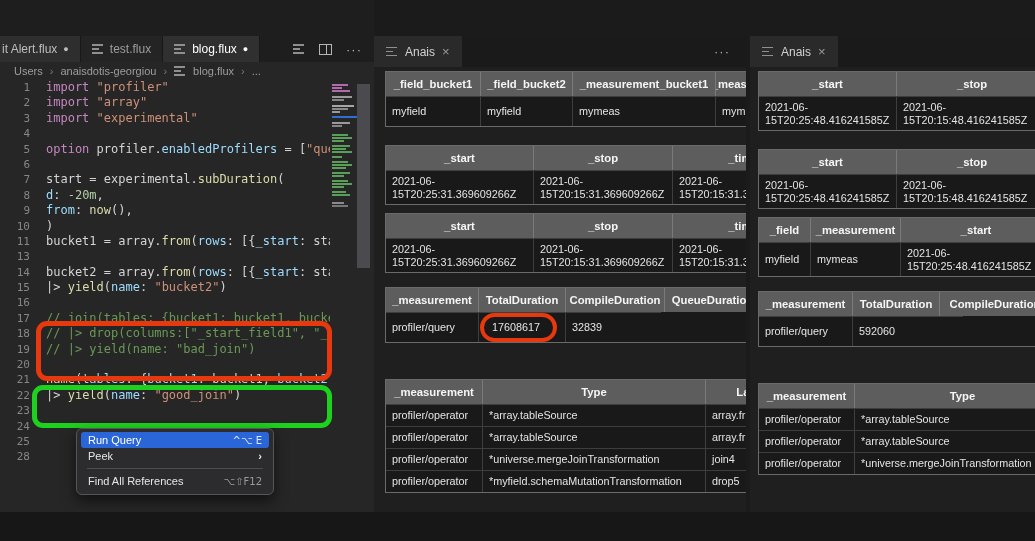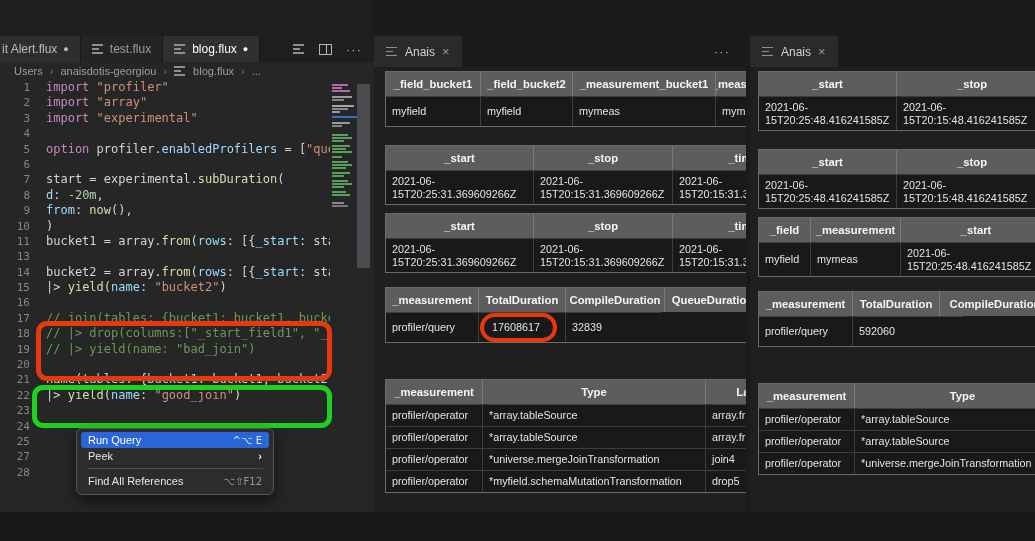--- a/index.html
+++ b/index.html
@@ -158,21 +158,20 @@
         <div class="code-line"><span class="ln">16</span><span class="code-text"></span></div>
         <div class="code-line"><span class="ln">17</span><span class="code-text"><span class="tk-c">// join(tables: {bucket1: bucket1, bucket2:</span></span></div>
         <div class="code-line"><span class="ln">18</span><span class="code-text"><span class="tk-c">// |&gt; drop(columns:["_start_field1", "_stop</span></span></div>
         <div class="code-line"><span class="ln">19</span><span class="code-text"><span class="tk-c">// |&gt; yield(name: "bad_join")</span></span></div>
         <div class="code-line"><span class="ln">20</span><span class="code-text"></span></div>
         <div class="code-line"><span class="ln">21</span><span class="code-text"><span class="tk-f">name</span><span class="tk-p">(</span><span class="tk-v">tables</span><span class="tk-p">: {</span><span class="tk-v">bucket1</span><span class="tk-p">: bucket1, </span><span class="tk-v">bucket2</span><span class="tk-p">: bu</span></span></div>
         <div class="code-line"><span class="ln">22</span><span class="code-text"><span class="tk-p">|&gt; </span><span class="tk-f">yield</span><span class="tk-p">(</span><span class="tk-v">name</span><span class="tk-p">: </span><span class="tk-s">"good_join"</span><span class="tk-p">)</span></span></div>
         <div class="code-line"><span class="ln">23</span><span class="code-text"></span></div>
         <div class="code-line"><span class="ln">24</span><span class="code-text"></span></div>
         <div class="code-line"><span class="ln">25</span><span class="code-text"></span></div>
-        <div class="code-line"><span class="ln">27</span><span class="code-text"></span></div>
         <div class="code-line"><span class="ln">28</span><span class="code-text"></span></div>
       </div>
 
     <div class="right-cover"></div>
     <div class="minimap" id="minimap">
         <i style="top: 2px; left: 0px; width: 16px; background: rgb(176, 107, 168);"></i>
         <i style="top: 5px; left: 0px; width: 10px; background: rgb(176, 107, 168);"></i>
         <i style="top: 8px; left: 0px; width: 18px; background: rgb(176, 107, 168);"></i>
         <i style="top: 14px; left: 0px; width: 20px; background: rgb(154, 154, 154);"></i>
         <i style="top: 17px; left: 0px; width: 12px; background: rgb(133, 133, 133);"></i>

